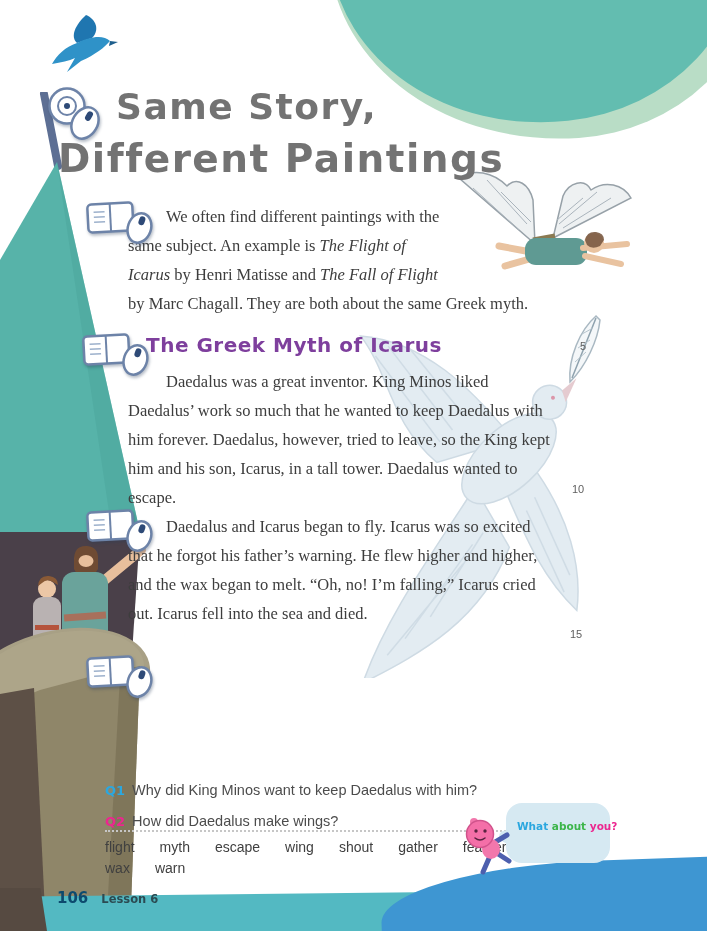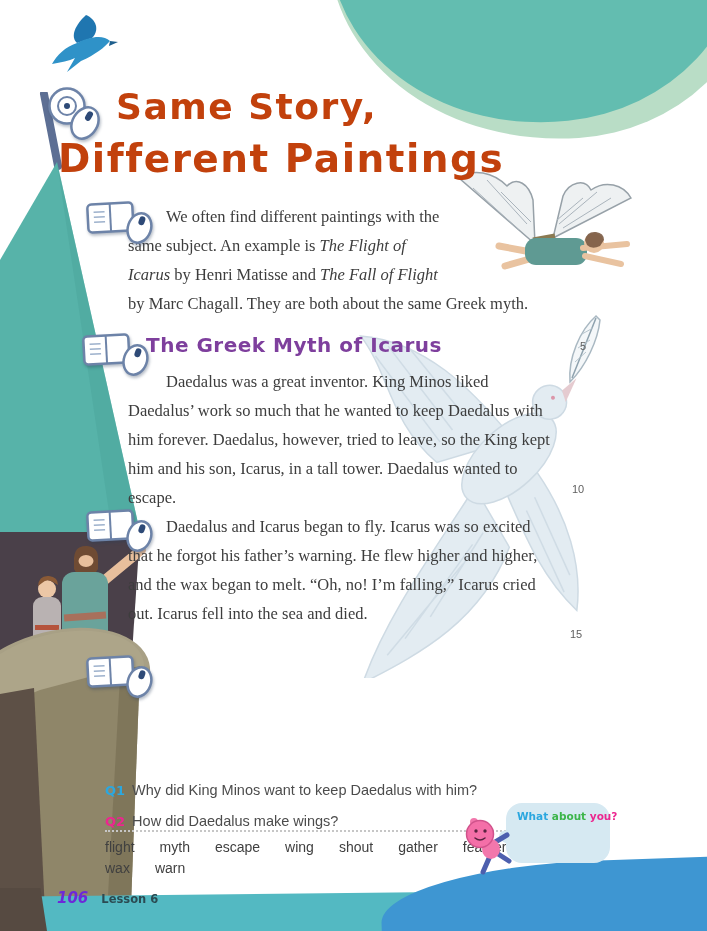--- a/index.html
+++ b/index.html
@@ -36,21 +36,21 @@
 
   
   .icon{position:absolute;z-index:4;filter:drop-shadow(1.5px 2px 1.5px rgba(40,60,90,.35));}
   .icon-listen{left:44px;top:84px;width:64px;height:62px;}
   .icon-read-1{left:86px;top:194px;width:68px;height:54px;}
   .icon-read-2{left:82px;top:326px;width:68px;height:54px;}
   .icon-read-3{left:86px;top:502px;width:68px;height:54px;}
   .icon-read-4{left:86px;top:648px;width:68px;height:54px;}
 
   
-  .title{position:absolute;z-index:3;color:#c2410c;font-family:"DejaVu Sans",sans-serif;
+  .title{position:absolute;z-index:3;color:#737373;font-family:"DejaVu Sans",sans-serif;
          font-weight:700;letter-spacing:1.5px;white-space:nowrap;}
   .title-1{left:116px;top:86px;font-size:36px;}
   .title-2{left:58px;top:136px;font-size:39px;}
 
   
   .text-col{position:absolute;left:128px;top:202px;width:428px;z-index:3;
         font-size:16.5px;line-height:29px;color:#3d3d3d;}
   .text-col p{margin:0;text-indent:38px;}
   .wrap-spacer{float:right;width:115px;height:60px;}
   .story-heading{font-family:"DejaVu Sans",sans-serif;font-size:20px;font-weight:700;
@@ -71,32 +71,32 @@
   .q2 .q-label{color:#ec268f;}
 
   .dotted{position:absolute;left:105px;top:830px;width:452px;border-top:2px dotted #c6c6c6;z-index:3;}
 
   .vocab{position:absolute;left:105px;top:837px;width:432px;display:flex;flex-wrap:wrap;
         column-gap:25px;row-gap:1px;z-index:3;
         font-family:"Liberation Sans",sans-serif;font-size:14px;line-height:20px;color:#404040;}
 
   
   .bubble{position:absolute;left:506px;top:803px;width:104px;height:60px;background:#d6e9f2;
-        border-radius:16px;padding:7px 6px 5px 11px;box-sizing:border-box;z-index:5;
+        border-radius:16px;padding:17px 6px 5px 11px;box-sizing:border-box;z-index:5;
         font-family:"DejaVu Sans",sans-serif;}
   .bubble:before{content:"";position:absolute;left:-7px;top:28px;width:16px;height:12px;
         background:#d6e9f2;border-radius:50%;transform:rotate(25deg);}
   .bubble-title{font-size:10.5px;font-weight:700;white-space:nowrap;}
   .bt-what{color:#2ba7df;} .bt-about{color:#3cb54a;} .bt-you{color:#ec268f;}
   .bubble-body{font-size:10.5px;font-weight:700;color:#6d6d6d;line-height:13px;margin-top:3px;}
 
   
   .footer{position:absolute;left:57px;top:889px;z-index:6;display:flex;align-items:baseline;
         font-family:"DejaVu Sans",sans-serif;}
-  .page-num{font-size:15px;font-weight:700;color:#6d28d9;margin-right:13px;font-style:italic;}
+  .page-num{font-size:15px;font-weight:700;color:#0c4a6e;margin-right:13px;}
   .lesson{font-size:11.5px;font-weight:700;color:#2b4b52;}
 </style>
 </head>
 <body>
 
 <div class="page">
 
   <div class="blob blob-blue-sliver"></div>
   <div class="blob blob-mint"></div>
   <div class="blob blob-teal"></div>

